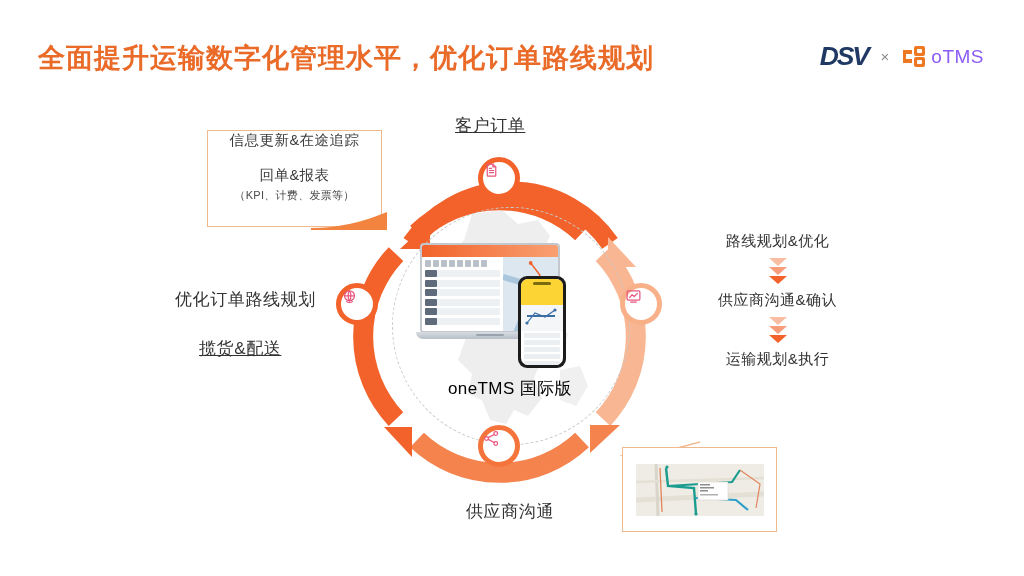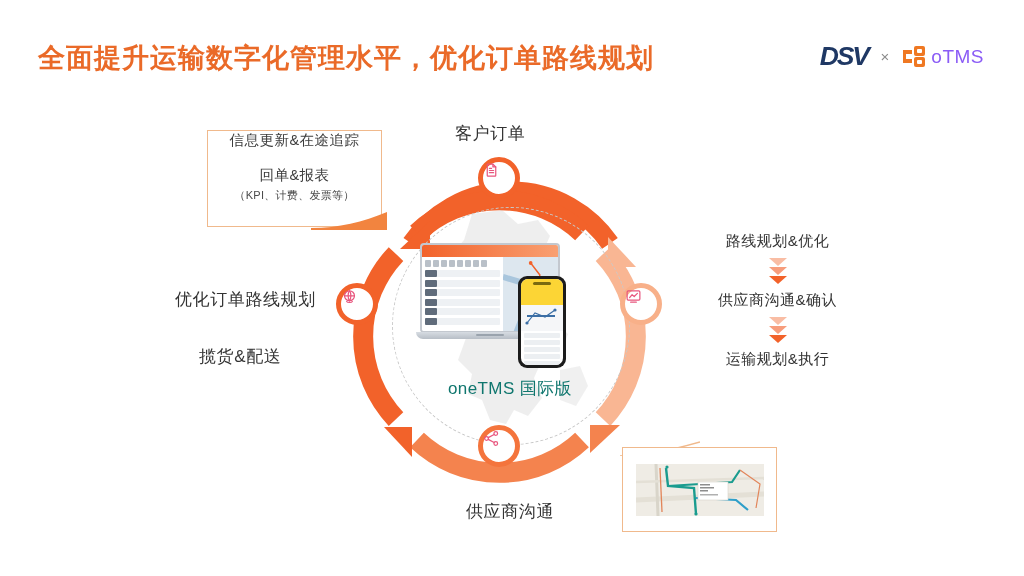--- a/index.html
+++ b/index.html
@@ -50,24 +50,24 @@
   .note-box .line2{font-size:14.5px;margin-top:16px;letter-spacing:.5px;}
   .note-box .line3{font-size:11px;margin-top:3px;color:#4a4a4a;letter-spacing:.3px;}
   .note-fold{
     position:absolute;left:311px;top:212px;width:76px;height:18px;
     overflow:hidden;pointer-events:none;
   }
   .note-fold svg{display:block;}
 
   
   .lbl{position:absolute;color:#333;font-size:17px;white-space:nowrap;letter-spacing:.6px;}
-  .lbl-top{left:455px;top:122px;}
+  .lbl-top{left:455px;top:114px;text-decoration:underline;}
   .lbl-bottom{left:466px;top:500px;}
   .lbl-left-1{left:175px;top:288px;}
-  .lbl-left-2{left:199px;top:345px;}
+  .lbl-left-2{left:199px;top:337px;text-decoration:underline;}
 
   
   .diagram{position:absolute;left:318px;top:155px;width:384px;height:340px;}
   .diagram svg{position:absolute;left:0;top:0;}
   .map-ghost{
     position:absolute;left:92px;top:55px;width:200px;height:230px;
     opacity:.14;
   }
   .inner-dashed{
     position:absolute;left:74px;top:52px;width:236px;height:236px;
@@ -80,21 +80,21 @@
   }
   .node-top{left:160px;top:2px;width:42px;height:42px;border:5px solid #f2622a;}
   .node-right{left:302px;top:128px;width:42px;height:42px;border:5px solid #f8b089;}
   .node-bottom{left:160px;top:270px;width:42px;height:42px;border:5px solid #f4743c;}
   .node-left{left:18px;top:128px;width:42px;height:42px;border:5px solid #f2622a;}
   .node svg{display:block;}
 
   .center-stage{position:absolute;left:88px;top:78px;width:210px;height:180px;}
   .center-caption{
     position:absolute;left:0;top:222px;width:384px;text-align:center;
-    font-size:17px;color:#0f766e;letter-spacing:.4px;
+    font-size:17px;color:#000000;letter-spacing:.4px;
   }
 
   
   .laptop{position:absolute;left:10px;top:10px;width:148px;height:104px;}
   .laptop-screen{
     position:absolute;left:4px;top:0;width:140px;height:90px;
     background:#fbfbfb;border:2px solid #c3c8cf;border-radius:4px;
     box-sizing:border-box;overflow:hidden;
   }
   .ls-top{height:12px;background:linear-gradient(90deg,#f2622a,#f9a072);}

